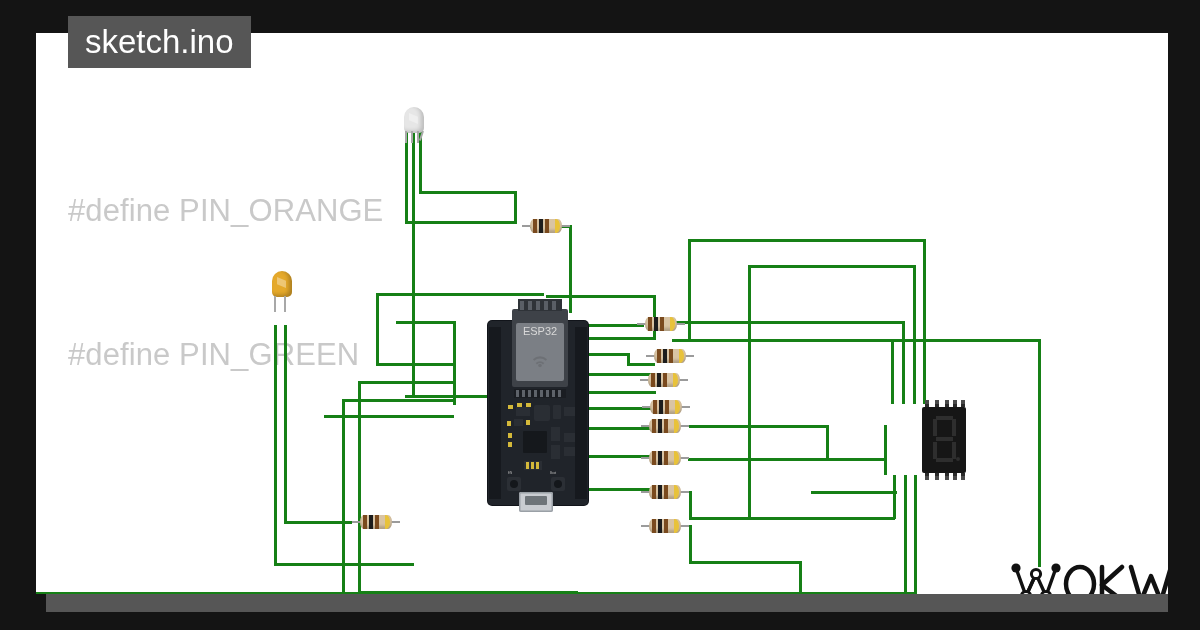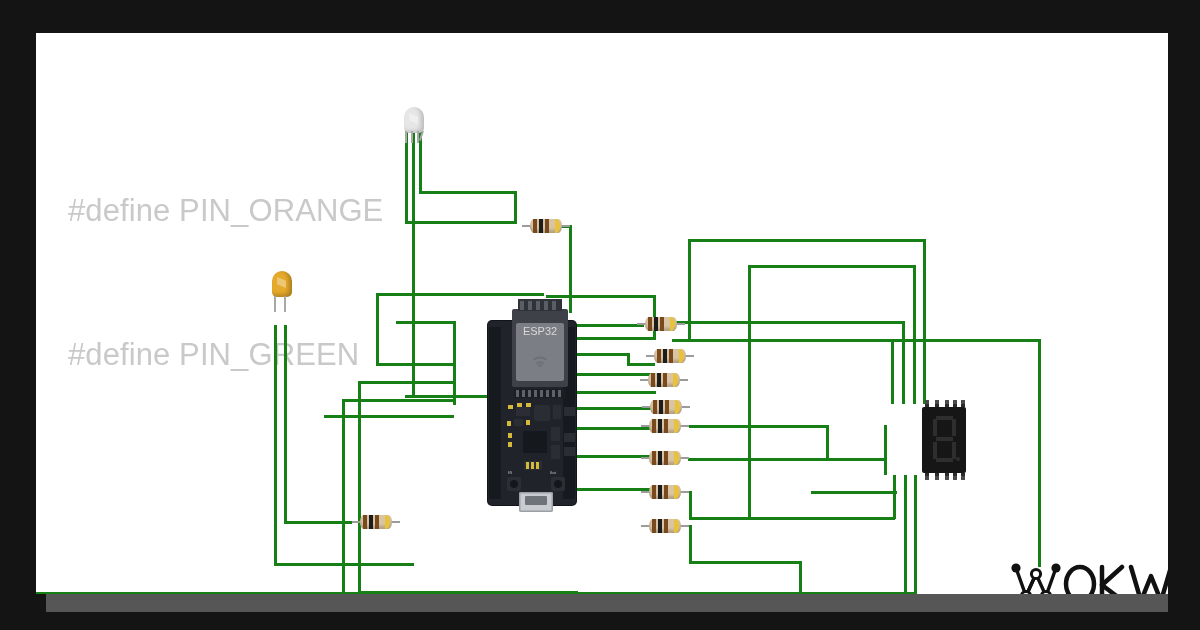--- a/index.html
+++ b/index.html
@@ -80,21 +80,21 @@
     background:rgba(255,255,255,.35);
     clip-path:polygon(0 0,100% 35%,100% 100%,0 65%);
   }
   .led .leg{position:absolute;width:2px;background:#a8a8a8;}
 
   .led-orange .bulb{background:#e5a92b;box-shadow:inset -3px -2px 4px rgba(0,0,0,.25);}
   .led-rgb .bulb{background:#e6e6e6;box-shadow:inset -3px -2px 4px rgba(0,0,0,.18);}
 
   
   .esp{
-    position:absolute;left:452px;top:288px;width:88px;height:184px;
+    position:absolute;left:452px;top:288px;width:100px;height:184px;
     background:#20242a;border-radius:4px;
     box-shadow:0 0 0 1px #11141a;
   }
   .esp .hdr{position:absolute;top:6px;width:12px;height:172px;background:#16191e;}
   .esp .hdr.l{left:1px;}
   .esp .hdr.r{right:1px;}
   .esp .shield{
     position:absolute;left:24px;top:-12px;width:56px;height:78px;
     background:#3e4248;border-radius:2px;
   }
@@ -494,14 +494,15 @@
           <path d="M112 13 L92 31 L113 47"></path>
           <path d="M121 13 L131 47 L141 22 L151 47 L161 13"></path>
           <path d="M171 22 L171 47"></path>
         </g>
         <circle cx="171" cy="13" r="3.4" fill="#111"></circle>
       </svg>
     </div>
 
   </div>
 
+  <div class="tab">sketch.ino</div>
 
 </div>
 
 </body></html>

